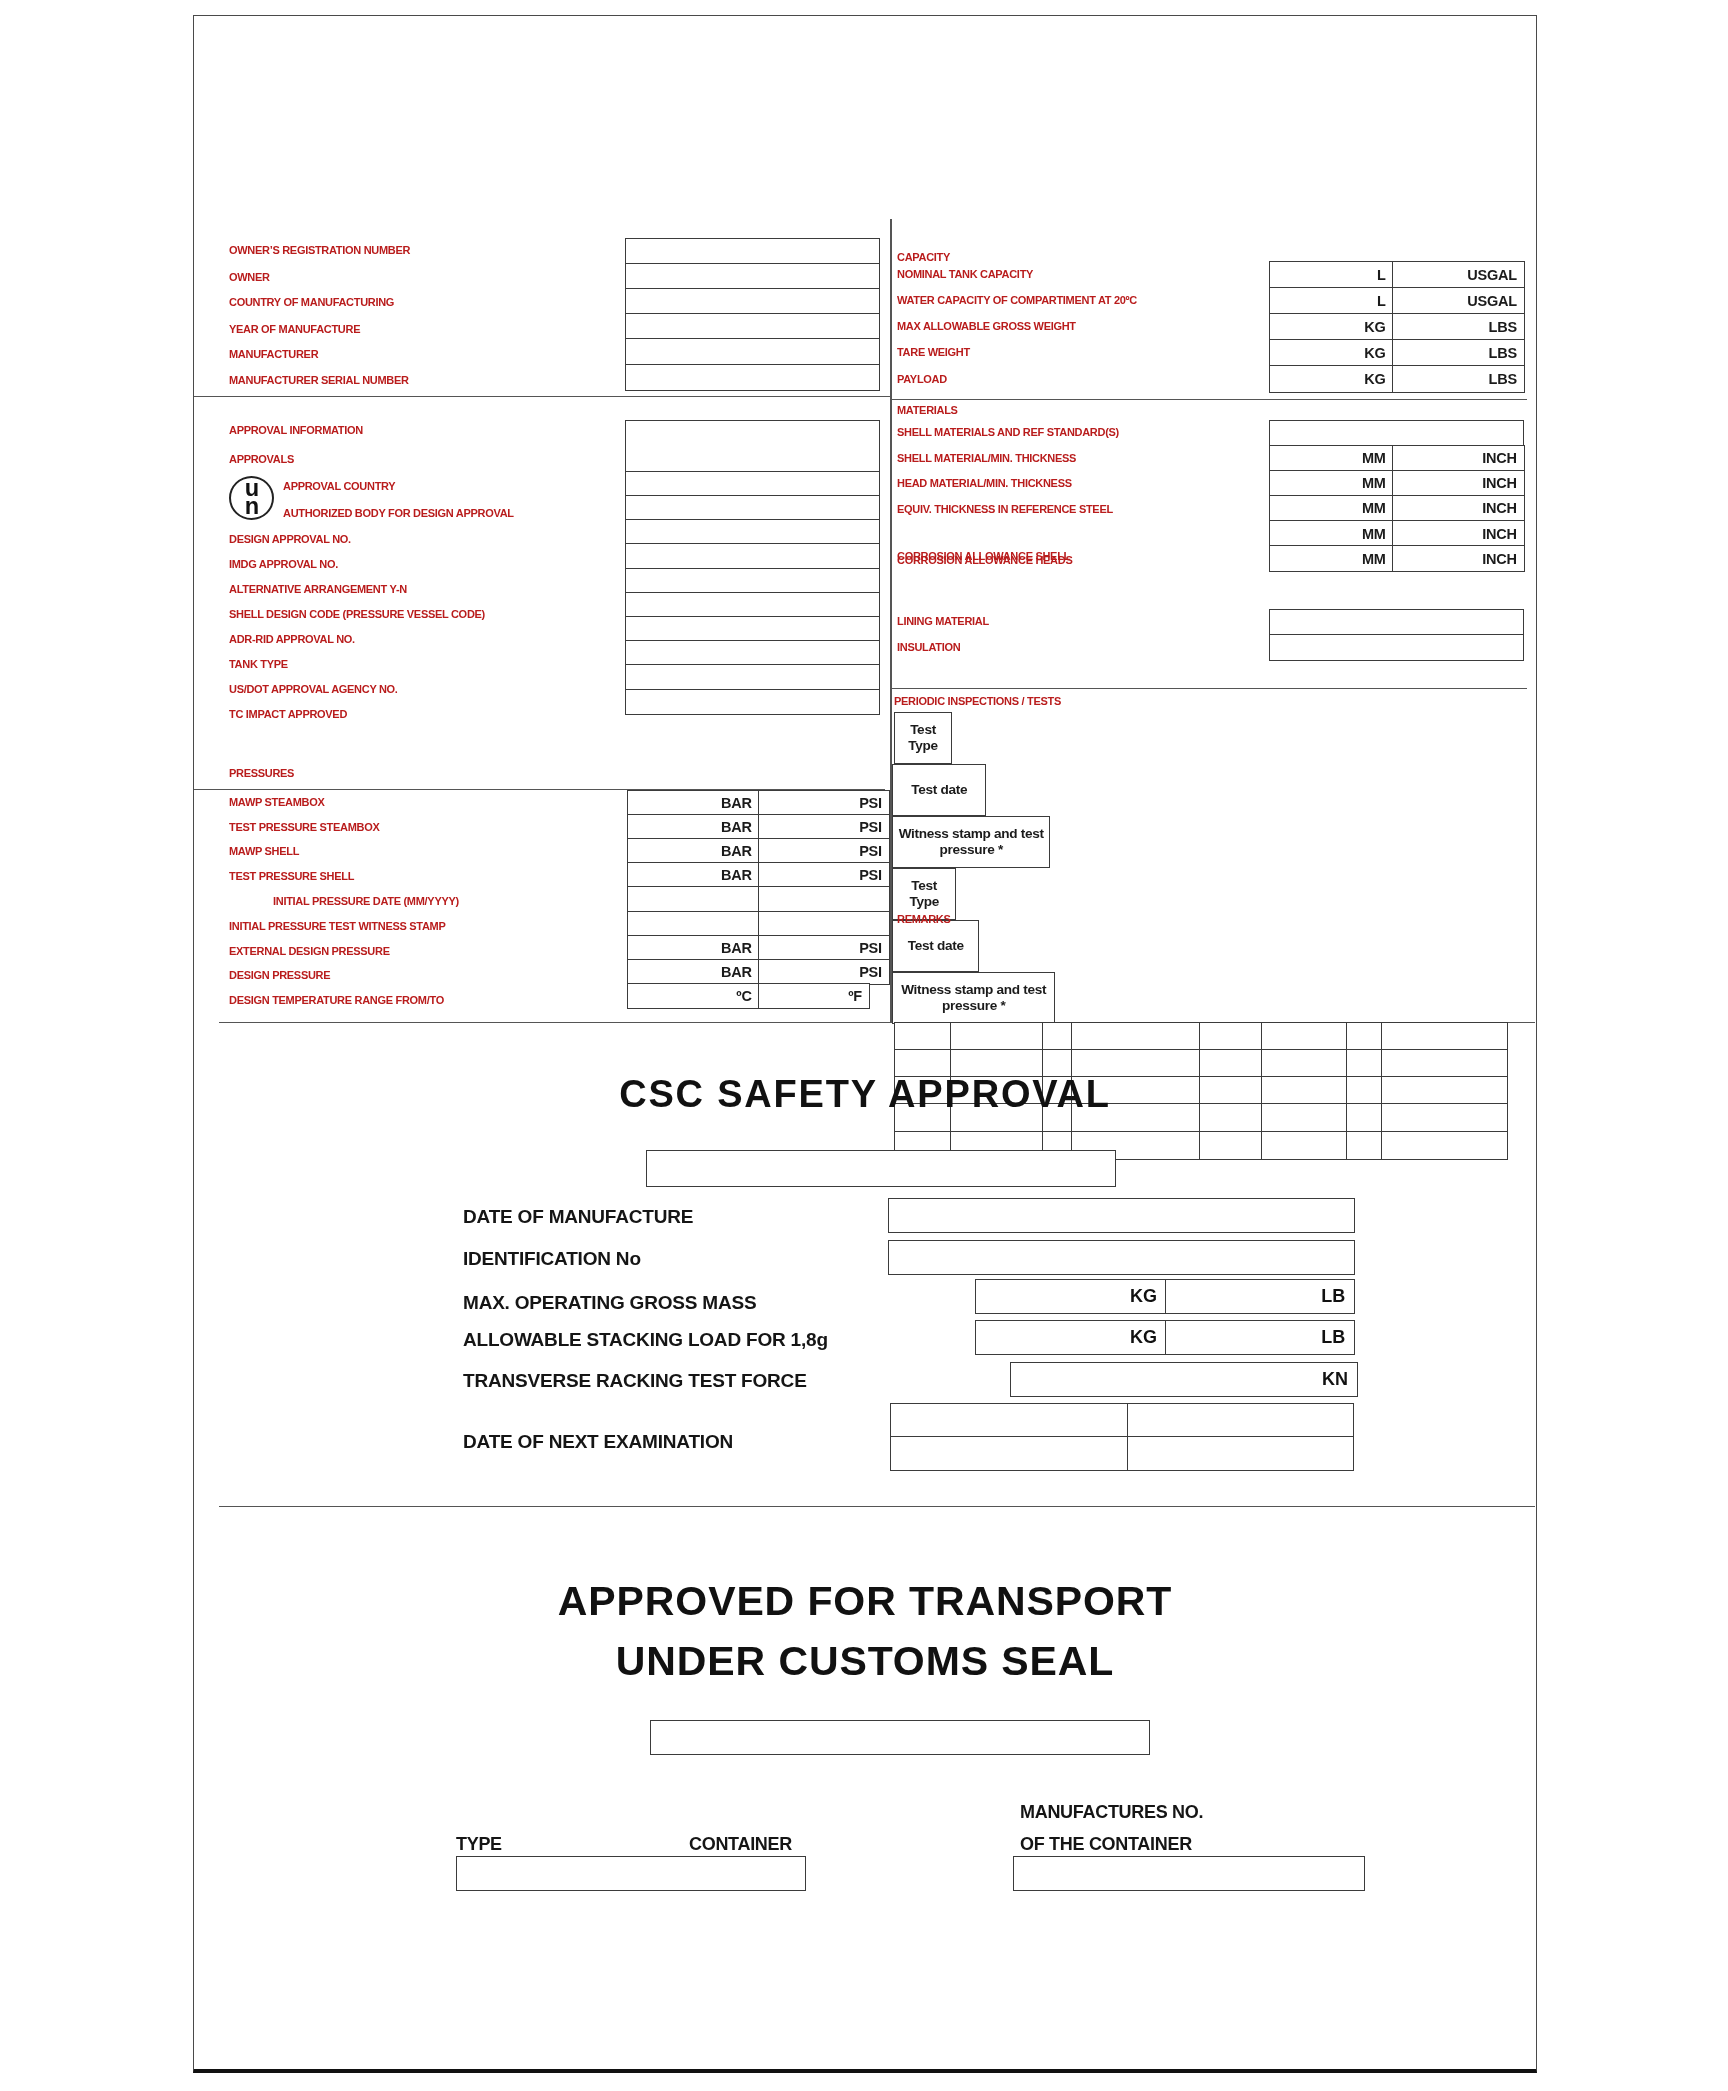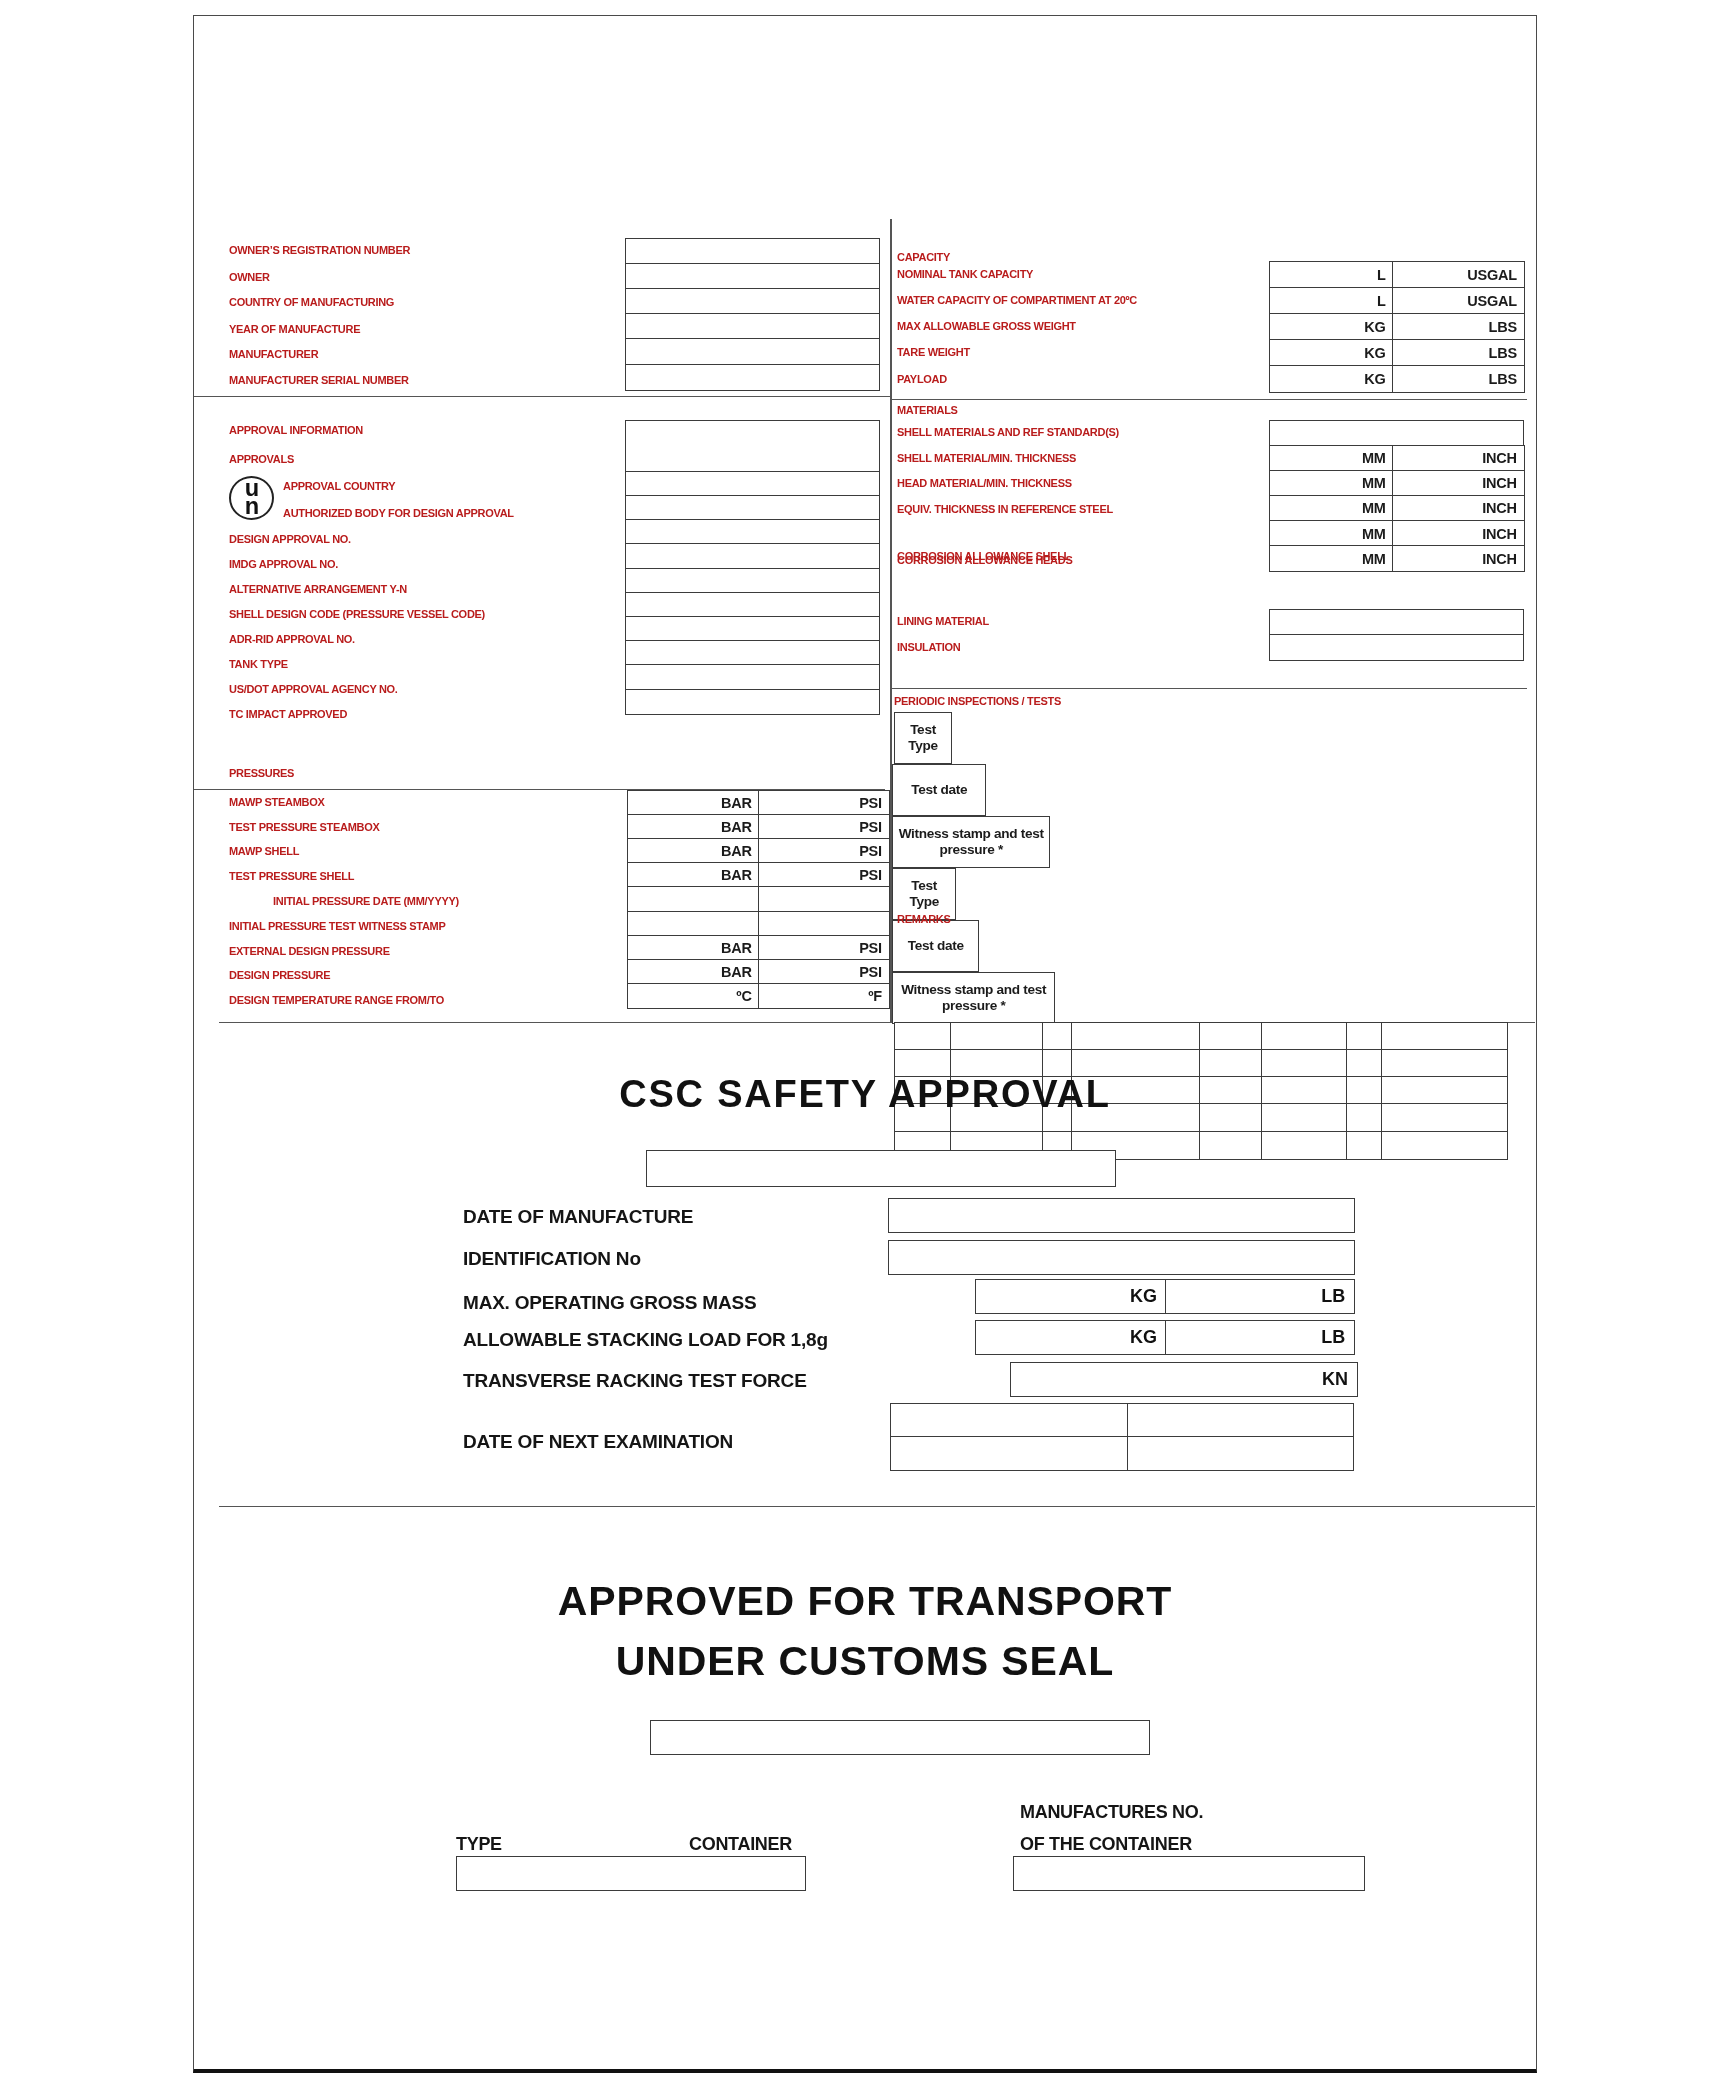--- a/index.html
+++ b/index.html
@@ -160,21 +160,21 @@
           <span class="unit">BAR</span>
         </div>
         <div class="cell" style="width:132px;height:26px;">
           <span class="unit">PSI</span>
         </div>
       </div>
     <div class="vrow">
         <div class="cell" style="width:133px;height:26px;">
           <span class="unit">ºC</span>
         </div>
-        <div class="cell" style="width:132px;height:26px;">
+        <div class="cell" style="width:112px;height:26px;">
           <span class="unit">ºF</span>
         </div>
       </div>
   </div>
 
   <div class="lbl" style="left:703px;top:232px;">CAPACITY</div>
   <div class="lbl" style="left:703px;top:249px;">NOMINAL TANK CAPACITY</div>
   <div class="lbl" style="left:703px;top:275px;">WATER CAPACITY OF COMPARTIMENT AT 20ºC</div>
   <div class="lbl" style="left:703px;top:301px;">MAX ALLOWABLE GROSS WEIGHT</div>
   <div class="lbl" style="left:703px;top:327px;">TARE WEIGHT</div>

